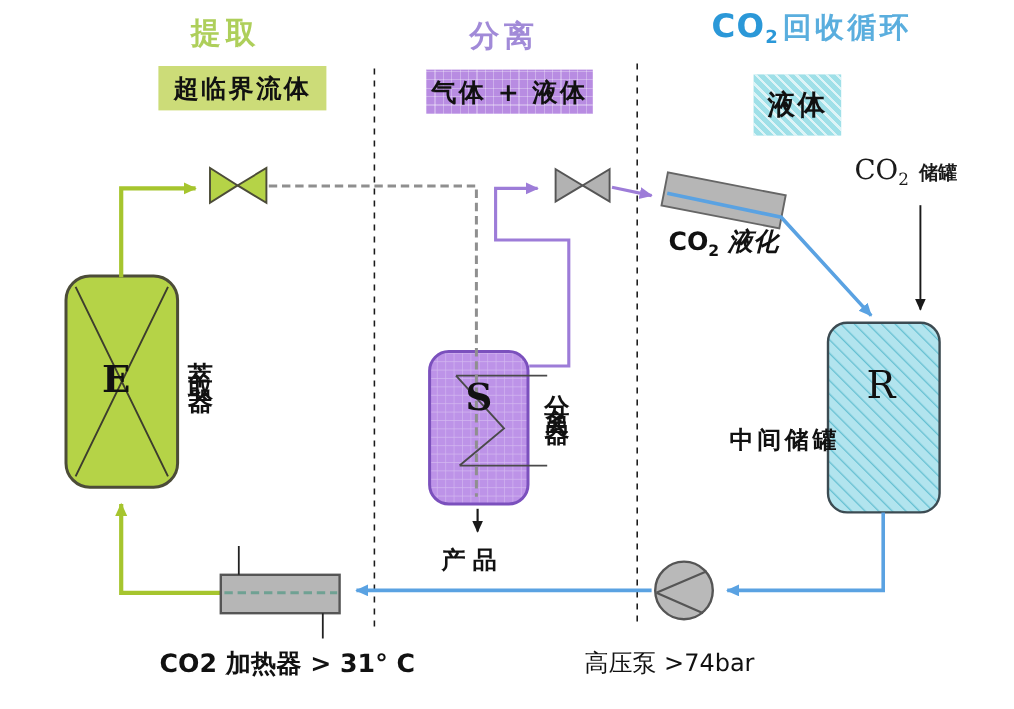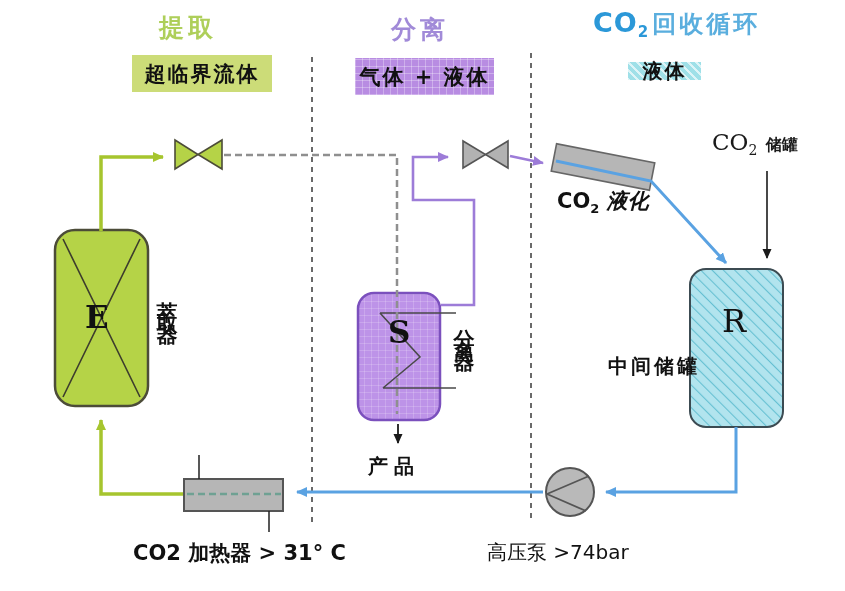--- a/index.html
+++ b/index.html
@@ -18,21 +18,21 @@
   .hdr-recycle .rest{font-size:24px;color:#5aaede;letter-spacing:3px;margin-left:3px;}
   
   .pbox{display:flex;align-items:center;justify-content:center;
         font-weight:bold;color:#111;font-size:21px;letter-spacing:2px;}
   .box-green{left:132px;top:55px;width:140px;height:37px;background:#ccdc78;}
   .box-purple{left:355px;top:58px;width:139px;height:37px;
     background:
       repeating-linear-gradient(0deg, rgba(255,255,255,.30) 0 1px, rgba(0,0,0,0) 1px 7px),
       repeating-linear-gradient(90deg, rgba(255,255,255,.30) 0 1px, rgba(0,0,0,0) 1px 7px),
       #b88ce2;}
-  .box-cyan{left:628px;top:62px;width:73px;height:18px;font-size:20px;
+  .box-cyan{left:628px;top:62px;width:73px;height:51px;font-size:23px;
     background:
       repeating-linear-gradient(45deg, rgba(255,255,255,.65) 0 2px, rgba(0,0,0,0) 2px 6px),
       #9fe0e8;}
   
   .vlabel{writing-mode:vertical-rl;text-orientation:upright;font-size:21px;
           font-weight:600;color:#111;letter-spacing:11px;line-height:1;}
   .lbl-extractor{left:156px;top:285px;}
   .lbl-separator{left:453px;top:312px;}
   
   .lbl-reservoir{left:588px;top:353px;font-size:20px;font-weight:600;letter-spacing:3px;color:#111;margin-left:20px;}

